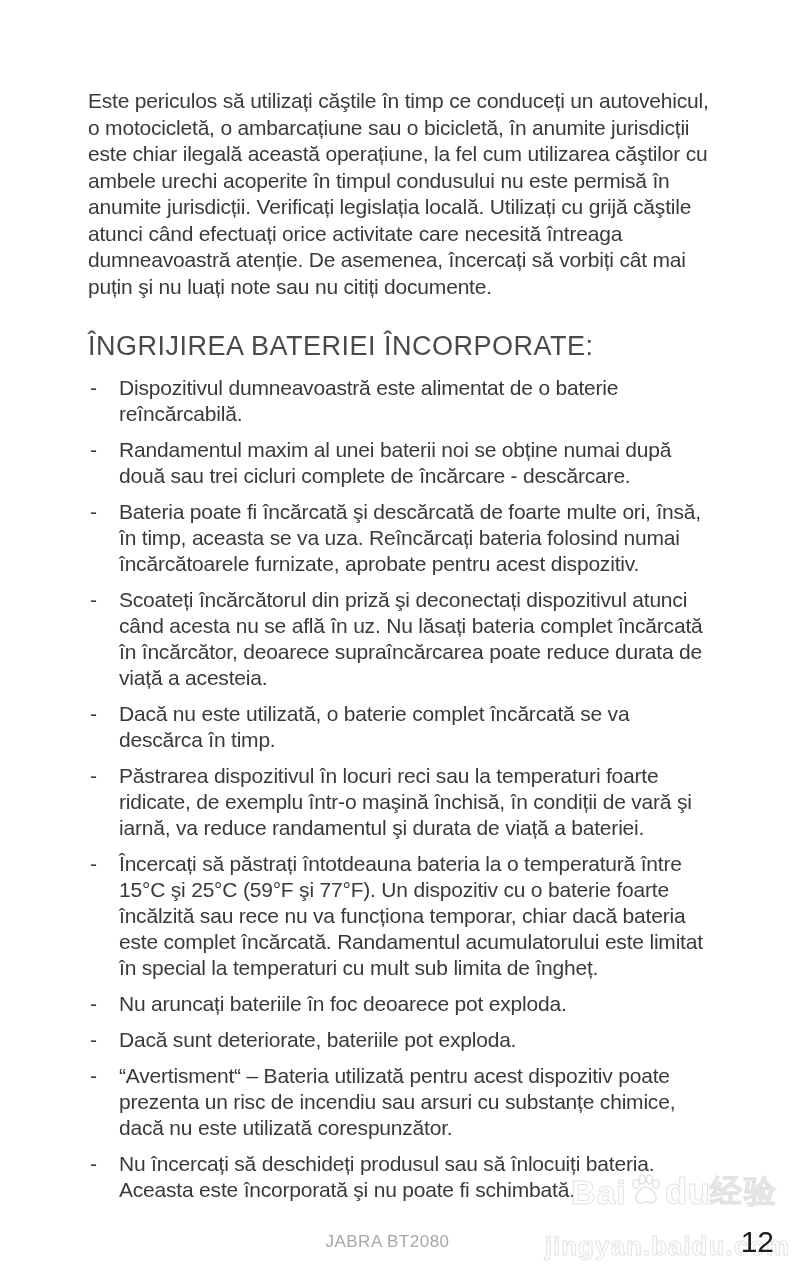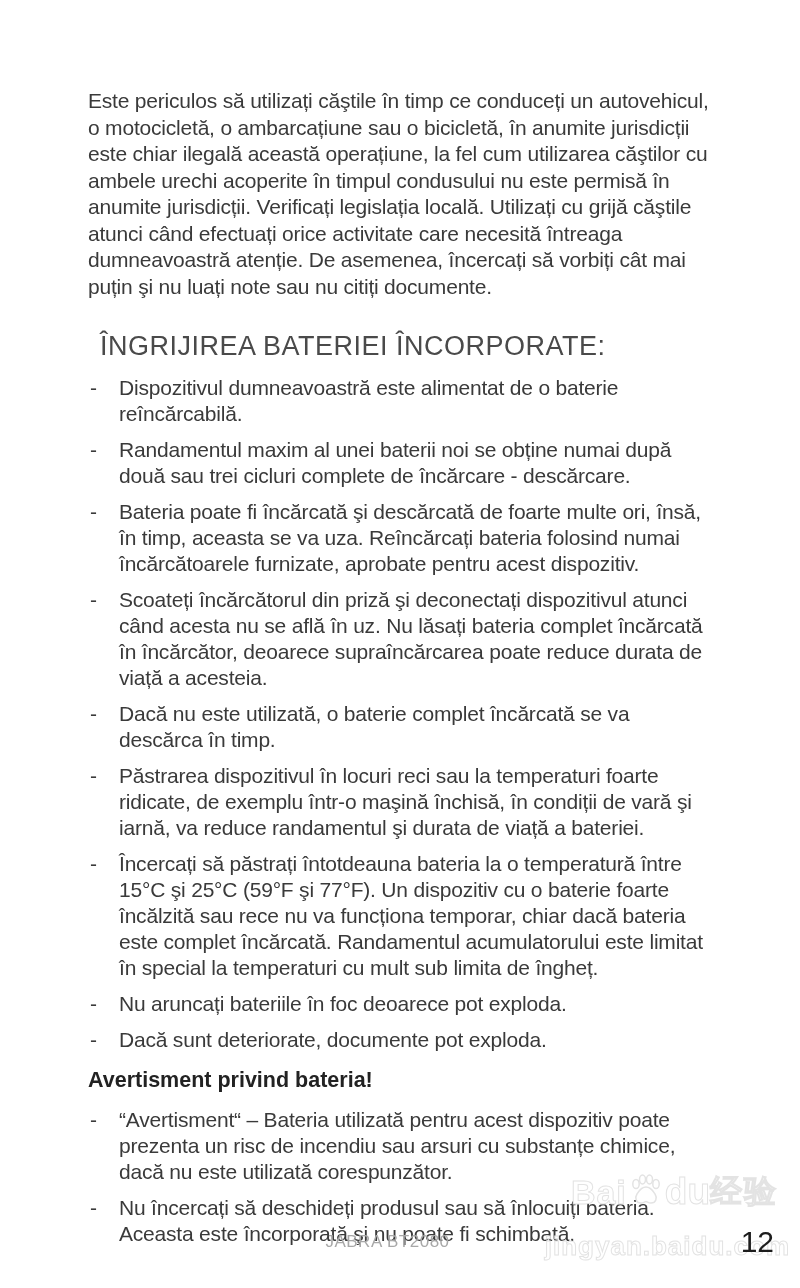--- a/index.html
+++ b/index.html
@@ -29,21 +29,21 @@
     line-height: 26.5px;
     letter-spacing: -0.2px;
     margin: 0 0 0 0;
     color: #3a3a3a;
   }
   .section-heading {
     font-size: 27px;
     font-weight: 400;
     letter-spacing: 0.5px;
     color: #4a4a4a;
-    margin: 31px 0 14px 12px;
+    margin: 31px 0 14px 0;
     line-height: 30px;
   }
   ul.bullet-list {
     list-style: none;
     margin: 0;
     padding: 0;
   }
   ul.bullet-list li {
     display: flex;
     font-size: 21px;
@@ -161,25 +161,24 @@
       <li>
         <span class="dash">-</span>
         <span class="btxt">Încercați să păstrați întotdeauna bateria la o temperatură între 15°C şi 25°C (59°F şi 77°F). Un dispozitiv cu o baterie foarte încălzită sau rece nu va funcționa temporar, chiar dacă bateria este complet încărcată. Randamentul acumulatorului este limitat în special la temperaturi cu mult sub limita de îngheț.</span>
       </li>
       <li>
         <span class="dash">-</span>
         <span class="btxt">Nu aruncați bateriile în foc deoarece pot exploda.</span>
       </li>
       <li>
         <span class="dash">-</span>
-        <span class="btxt">Dacă sunt deteriorate, documente pot exploda.</span>
+        <span class="btxt">Dacă sunt deteriorate, bateriile pot exploda.</span>
       </li>
     </ul>
 
-    <h2 class="warning-heading">Avertisment privind bateria!</h2>
 
     <ul class="bullet-list">
       <li>
         <span class="dash">-</span>
         <span class="btxt">“Avertisment“ – Bateria utilizată pentru acest dispozitiv poate prezenta un risc de incendiu sau arsuri cu substanțe chimice, dacă nu este utilizată corespunzător.</span>
       </li>
       <li>
         <span class="dash">-</span>
         <span class="btxt">Nu încercați să deschideți produsul sau să înlocuiți bateria. Aceasta este încorporată şi nu poate fi schimbată.</span>
       </li>

